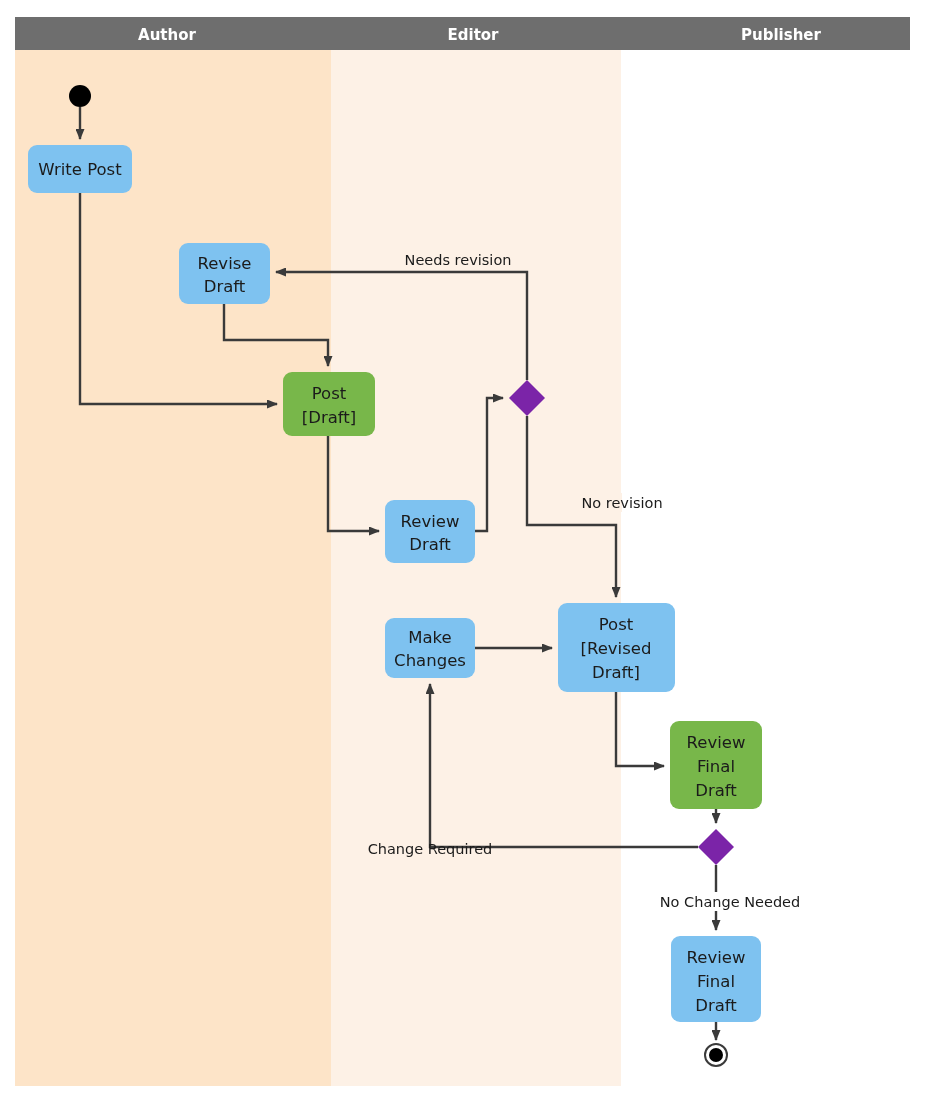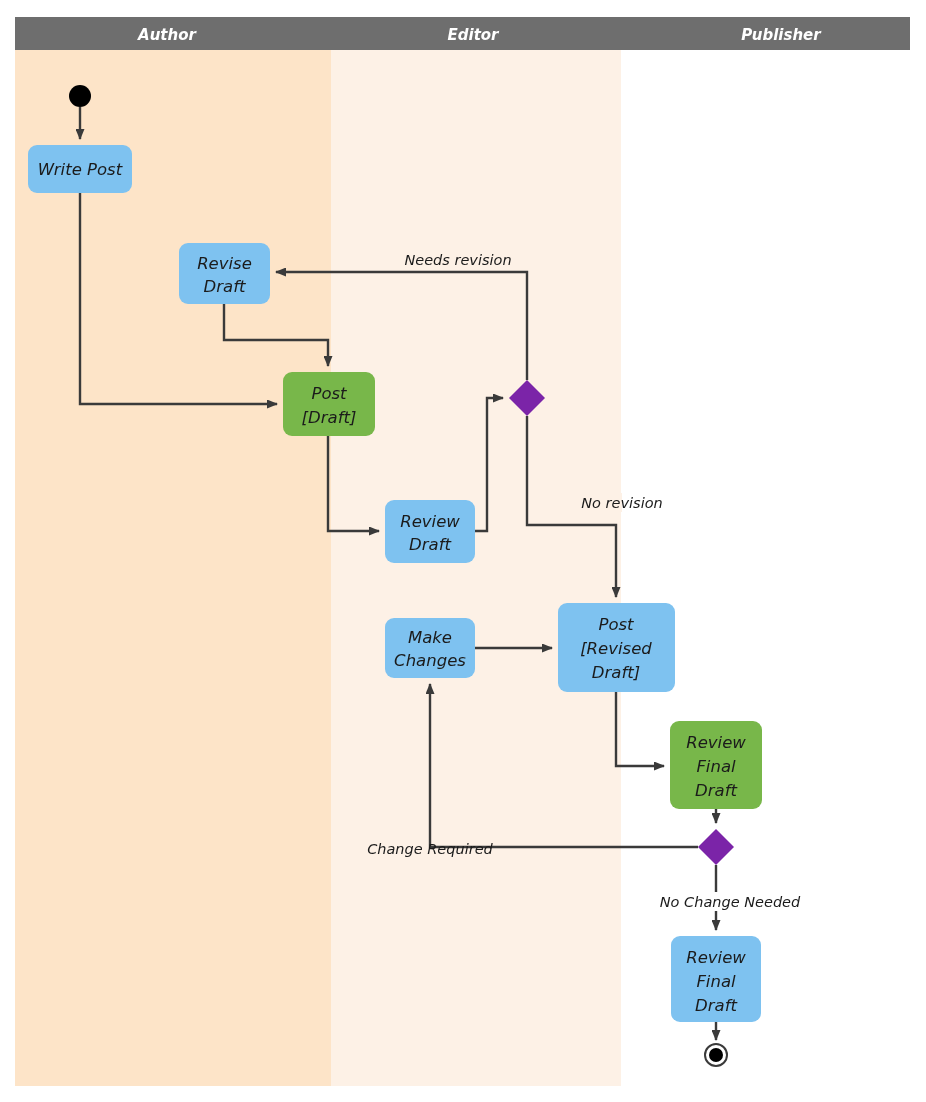--- a/index.html
+++ b/index.html
@@ -12,21 +12,20 @@
     height: 1102px;
     font-family: "DejaVu Sans", "Liberation Sans", sans-serif;
     position: relative;
     overflow: hidden;
   }
   #diagram-root {
     position: absolute;
     left: 0; top: 0;
     width: 926px;
     height: 1102px;
-    font-style: italic;
   }
   svg.diagram-canvas {
     position: absolute;
     left: 0; top: 0;
     width: 926px;
     height: 1102px;
     display: block;
   }
   .lane-header-text {
     font-family: "DejaVu Sans", "Liberation Sans", sans-serif;

